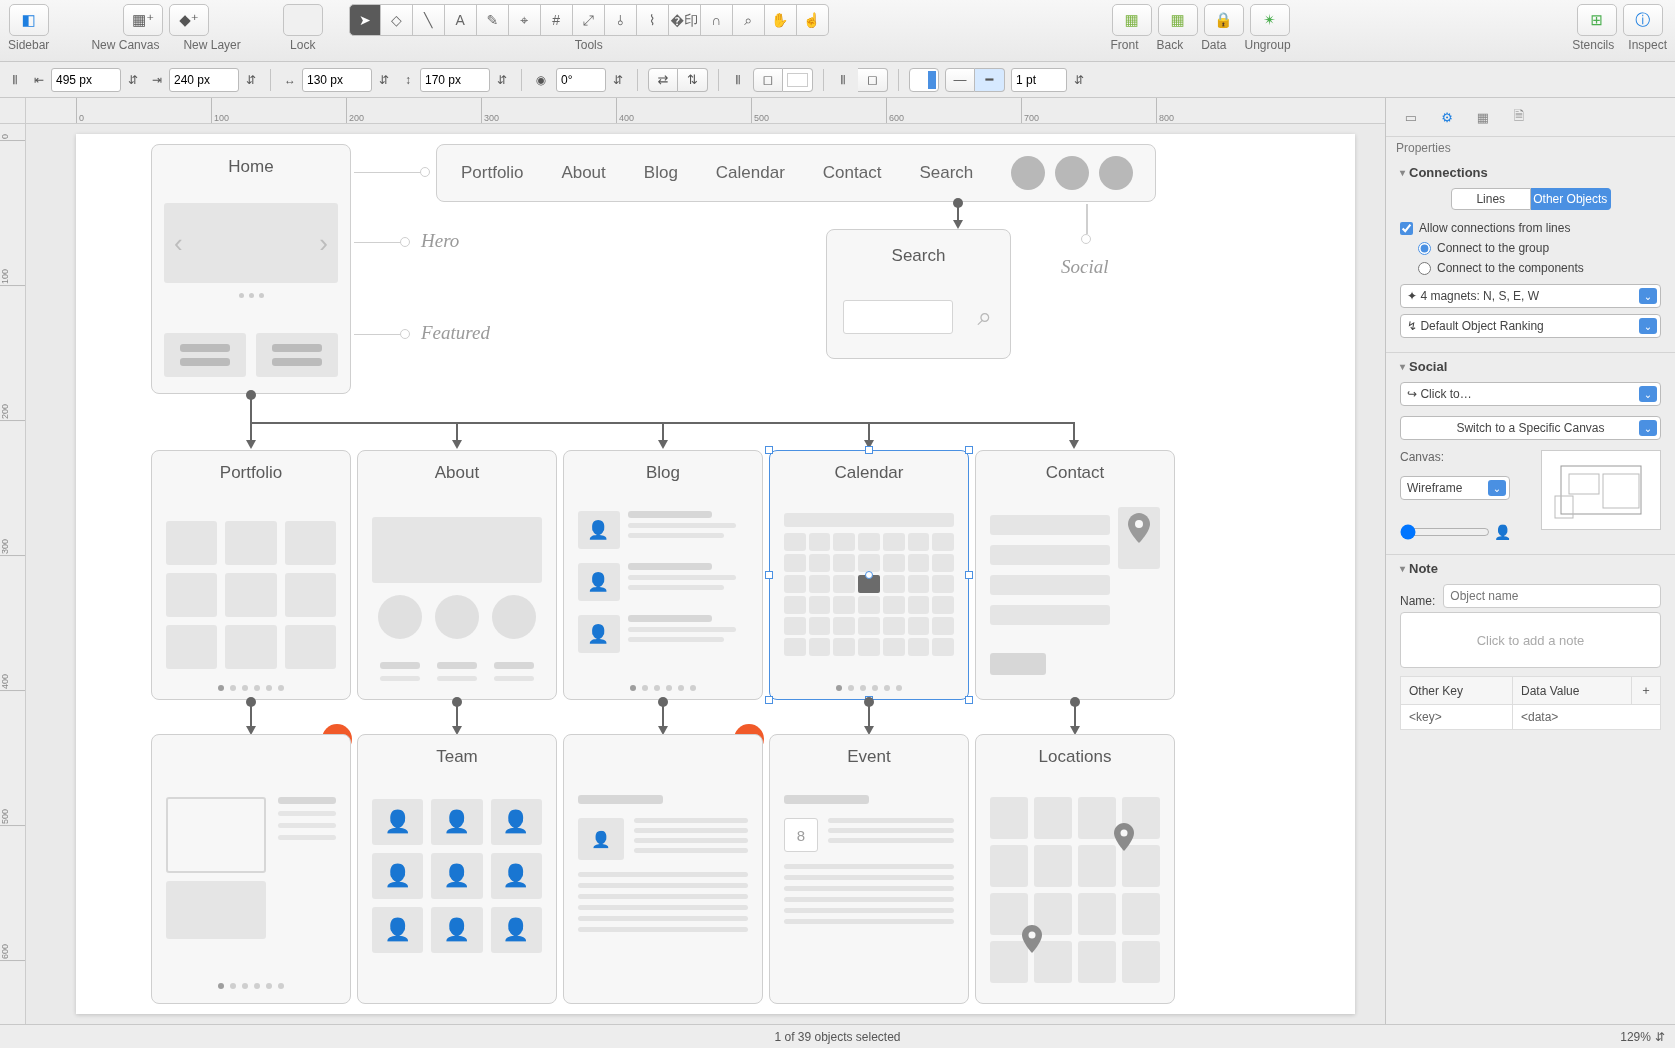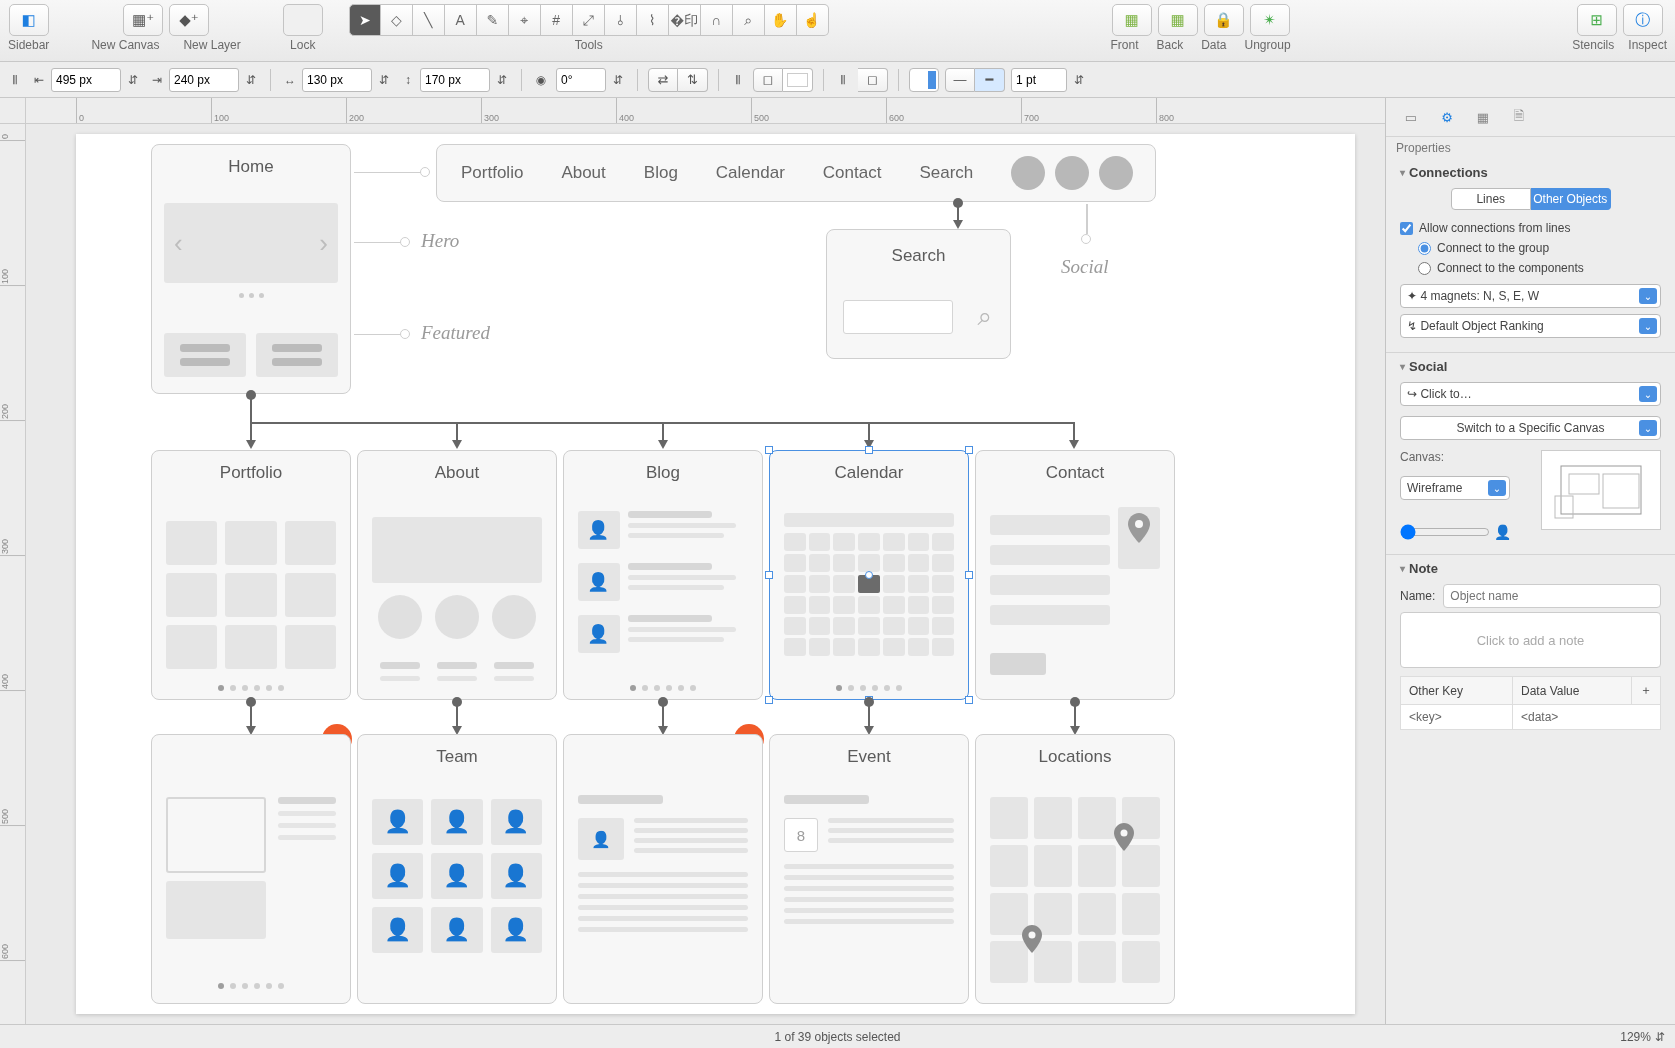--- a/index.html
+++ b/index.html
@@ -57,21 +57,21 @@
 .section h3::before{ content:'▾'; font-size:10px; color:#888; }
 .pill-seg { display:flex; width:160px; margin:0 auto 8px; }
 .pill-seg div{ flex:1; text-align:center; font-size:12px; padding:3px 0; border:1px solid #bbb; background:#fff; }
 .pill-seg div:first-child{border-radius:4px 0 0 4px;}
 .pill-seg div:last-child{border-radius:0 4px 4px 0; border-left:none;}
 .pill-seg div.active{ background:#4a90e2; color:#fff; border-color:#4a90e2;}
 .check-row{ display:flex; align-items:center; gap:6px; font-size:12px; padding:3px 0; }
 .radio-row{ display:flex; align-items:center; gap:6px; font-size:12px; padding:3px 0 3px 18px;}
 .sel{ width:100%; height:24px; border:1px solid #bbb; border-radius:4px; background:#fff; font-size:12px; padding:0 6px; display:flex; align-items:center; justify-content:space-between; margin-top:6px; position:relative;}
 .sel .chev{ position:absolute; right:3px; top:3px; bottom:3px; width:18px; background:#4a90e2; border-radius:3px; color:#fff; display:flex; align-items:center; justify-content:center; font-size:10px;}
-.label-row{ display:flex; align-items:center; gap:8px; font-size:12px; margin:8px 0 4px;}
+.label-row{ display:flex; align-items:flex-end; gap:8px; font-size:12px; margin:8px 0 4px;}
 .label-row input{ flex:1; height:24px; border:1px solid #ccc; border-radius:4px; padding:0 6px; font-size:12px; }
 .note-box{ background:#fff; border:1px solid #ccc; border-radius:4px; height:56px; display:flex; align-items:center; justify-content:center; color:#aaa; font-size:13px; }
 .kv-table{ width:100%; border:1px solid #ccc; border-collapse:collapse; font-size:12px; background:#fff; margin-top:8px; }
 .kv-table td,.kv-table th{ border:1px solid #ddd; padding:5px 8px; text-align:left; font-weight:normal; color:#666;}
 .kv-table th{ background:#f6f6f6; color:#444;}
 .addbtn{ width:20px; text-align:center; }
 .watermark{ text-align:right; color:#bfbfbf; font-size:18px; font-family:Georgia,serif; padding:6px 14px 0 0;}
 
 
 .status{ height:24px; background:#ededed; border-top:1px solid #c8c8c8; display:flex; align-items:center; justify-content:space-between; font-size:12px; color:#555; padding:0 10px; position:relative;}

